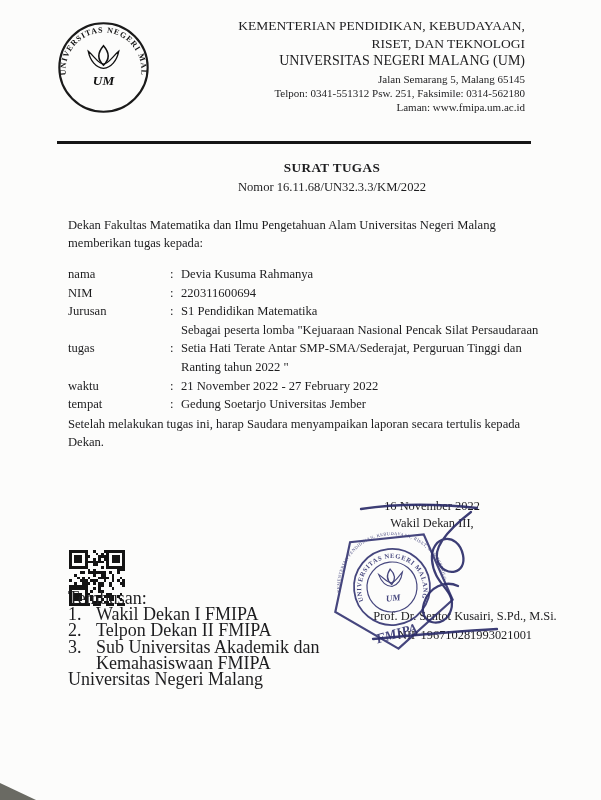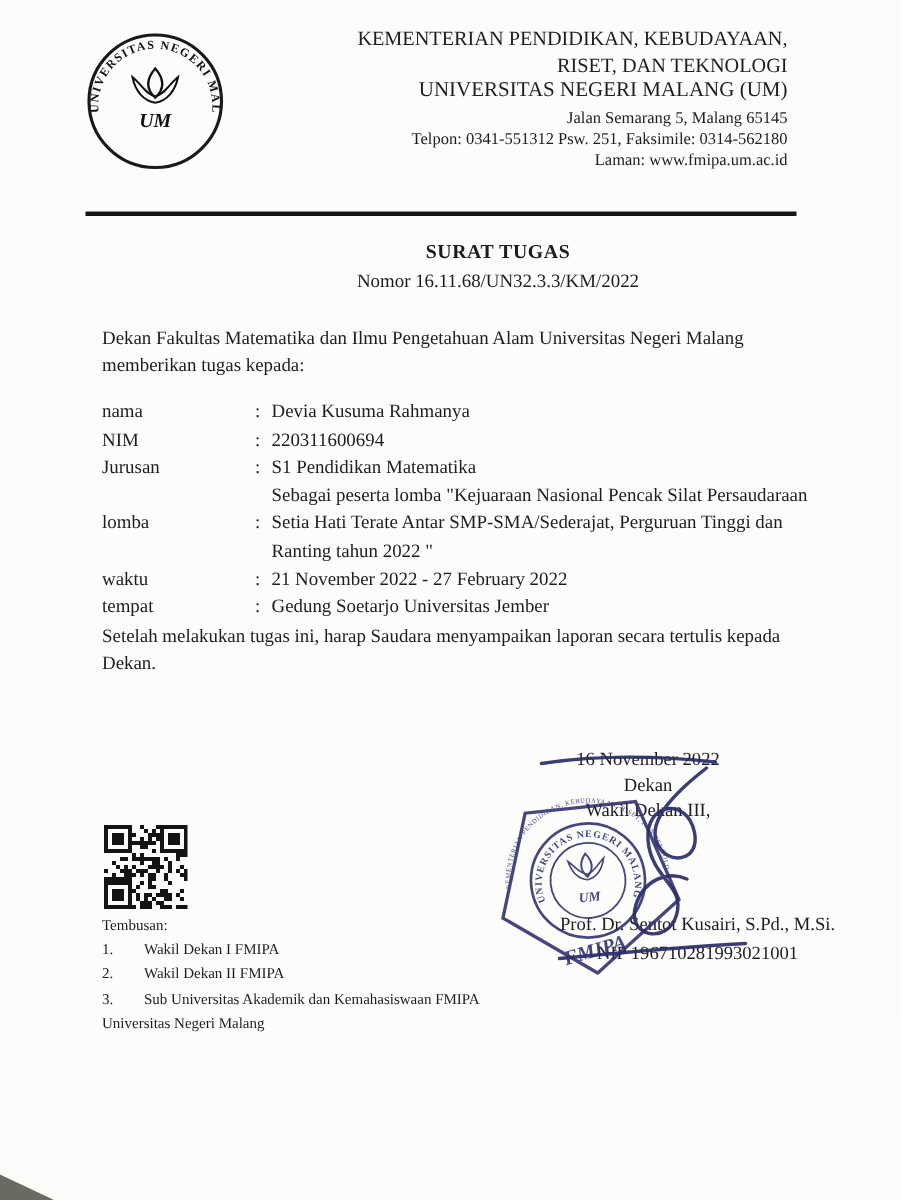--- a/index.html
+++ b/index.html
@@ -28,21 +28,21 @@
   .fcolon{width:11px;flex:none;}
   .fvalue{white-space:pre-line;}
   .closing{position:absolute;left:68px;top:415px;width:492px;font-size:12.6px;line-height:18.4px;white-space:pre-line;}
   
   .sig-head{position:absolute;left:332px;top:498px;width:200px;text-align:center;font-size:12.4px;line-height:16.8px;}
   .sig-name{position:absolute;left:340px;top:607px;width:250px;text-align:center;font-size:12.4px;line-height:18.5px;}
   .stamp{position:absolute;left:322px;top:515px;width:140px;height:140px;opacity:.88;}
   .scribble{position:absolute;left:345px;top:498px;width:170px;height:155px;opacity:.92;}
   
   .qr{position:absolute;left:69px;top:550px;width:56px;height:56px;}
-  .tembusan{position:absolute;left:68px;top:610px;width:360px;font-size:10px;line-height:16.2px;}
+  .tembusan{position:absolute;left:68px;top:590px;width:360px;font-size:18px;line-height:16.2px;}
   .trow{display:flex;}
   .tnum{width:28px;flex:none;}
   .corner-artifact{
     position:absolute;left:0;bottom:0;width:36px;height:17px;background:#6a6a63;
     clip-path:polygon(0 0,0 100%,100% 100%);
   }
 </style>
 </head>
 <body>
 
@@ -90,21 +90,21 @@
       <span class="flabel">NIM</span>
       <span class="fcolon">:</span>
       <span class="fvalue">220311600694</span>
     </div>
     <div class="frow">
       <span class="flabel">Jurusan</span>
       <span class="fcolon">:</span>
       <span class="fvalue">S1 Pendidikan Matematika</span>
     </div>
     <div class="frow">
-      <span class="flabel">lomba</span>
+      <span class="flabel">tugas</span>
       <span class="fcolon">:</span>
       <span class="fvalue">Sebagai peserta lomba "Kejuaraan Nasional Pencak Silat Persaudaraan
 Setia Hati Terate Antar SMP-SMA/Sederajat, Perguruan Tinggi dan
 Ranting tahun 2022 "</span>
     </div>
     <div class="frow">
       <span class="flabel">waktu</span>
       <span class="fcolon">:</span>
       <span class="fvalue">21 November 2022 - 27 February 2022</span>
     </div>
@@ -113,21 +113,20 @@
       <span class="fcolon">:</span>
       <span class="fvalue">Gedung Soetarjo Universitas Jember</span>
     </div>
   </div>
 
   <div class="closing">Setelah melakukan tugas ini, harap Saudara menyampaikan laporan secara tertulis kepada
 Dekan.</div>
 
   <div class="sig-head">
     <div>16 November 2022</div>
-    <div>Dekan</div>
     <div>Wakil Dekan III,</div>
   </div>
 
   <div class="sig-name">
     <div>Prof. Dr. Sentot Kusairi, S.Pd., M.Si.</div>
     <div>NIP 196710281993021001</div>
   </div>
 
   <svg class="stamp" viewBox="0 0 140 140">
     <g transform="rotate(-6 70 72)" stroke="#2d2e6d" fill="none">
@@ -291,21 +290,21 @@
     </svg>
 
   <div class="tembusan">
     <div>Tembusan:</div>
     <div class="trow">
       <span class="tnum">1.</span>
       <span>Wakil Dekan I FMIPA</span>
     </div>
     <div class="trow">
       <span class="tnum">2.</span>
-      <span>Wakil Dekan II FMIPA</span>
+      <span>Telpon Dekan II FMIPA</span>
     </div>
     <div class="trow">
       <span class="tnum">3.</span>
       <span>Sub Universitas Akademik dan Kemahasiswaan FMIPA</span>
     </div>
     <div>Universitas Negeri Malang</div>
   </div>
 
   <div class="corner-artifact"></div>
 

